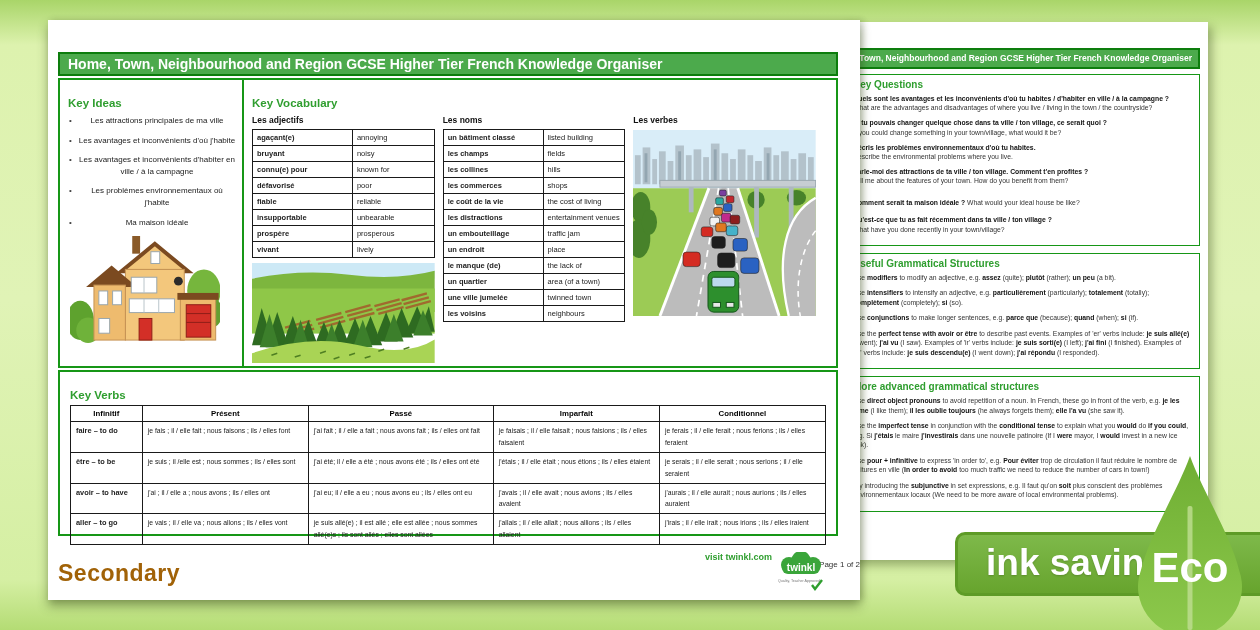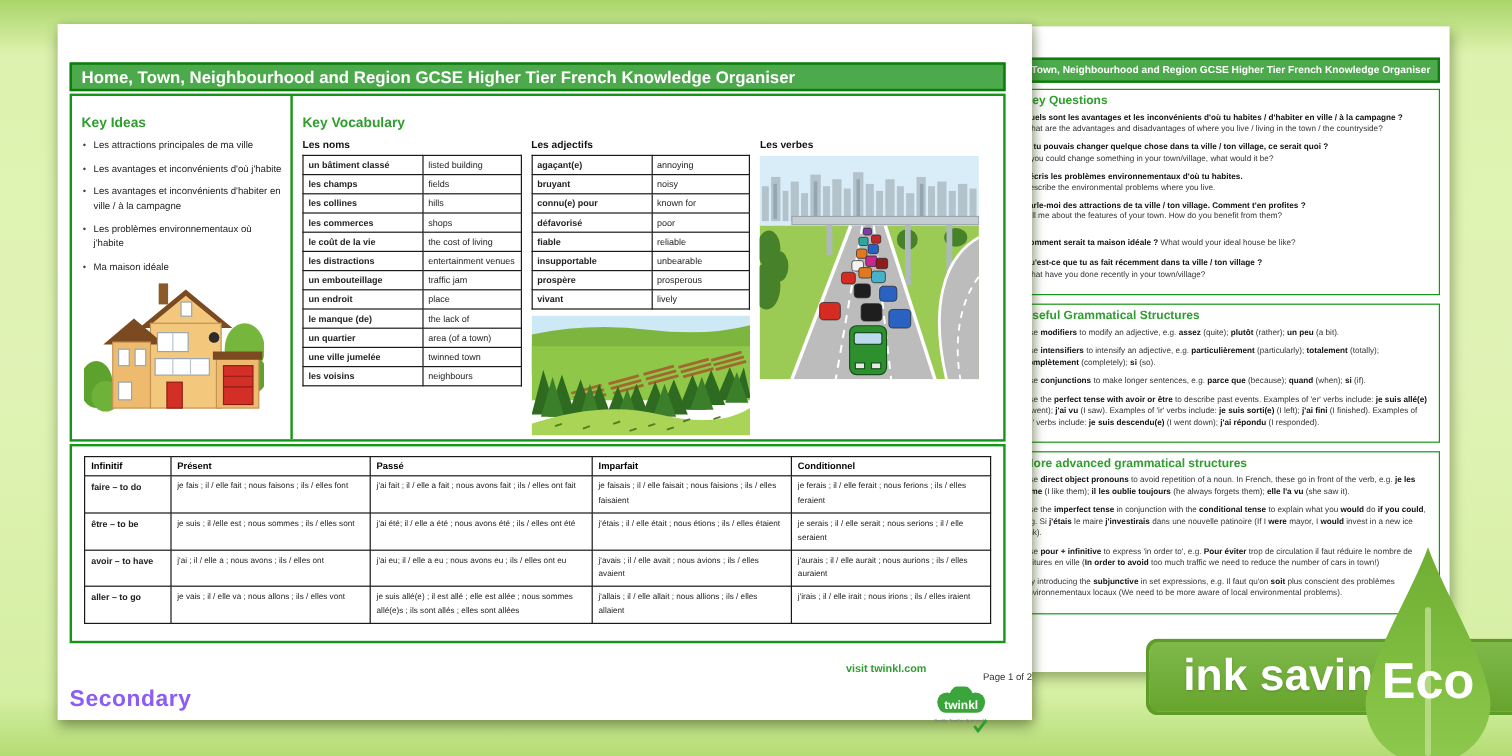--- a/index.html
+++ b/index.html
@@ -17,47 +17,47 @@
     position:absolute;left:10px;right:22px;top:32px;height:20px;
     background:#4caa4c;border:2px solid #0d7d0d;color:#fff;font-weight:bold;
     font-size:14px;line-height:20px;padding:0 0 0 8px;white-space:nowrap;overflow:hidden;
   }
   .main-box{
     position:absolute;left:10px;right:22px;top:58px;height:286px;
     border:2px solid #169616;display:flex;overflow:hidden;
   }
   .ki-col{width:168px;flex:none;border-right:2px solid #169616;padding:5px 6px 0 8px;}
   .sec-heading{color:#2f9e2f;font-weight:bold;font-size:11.5px;margin:12px 0 4px 0;}
-  .ki-list{list-style:none;margin:6px 0 4px 0;padding:0;}
+  .ki-list{list-style:none;margin:6px 0 4px 0;padding:0;text-align:center;}
   .ki-list li{font-size:8px;color:#222;line-height:1.45;margin-bottom:8px;position:relative;padding-left:10px;}
   .ki-list li::before{content:"•";position:absolute;left:1px;top:0;color:#444;}
   .house-wrap{margin:2px 0 0 2px;}
   .vocab-area{flex:1;padding:5px 20px 0 8px;min-width:0;}
   .vocab-cols{display:flex;gap:8px;margin-top:2px;}
   .vocab-col{flex:1;min-width:0;}
   .vocab-label{font-size:8.5px;font-weight:bold;color:#111;margin:2px 0 4px 0;}
   table.vtab{border-collapse:collapse;width:100%;}
   table.vtab td{border:1px solid #1a1a1a;font-size:7.5px;padding:3px 4px;color:#222;}
   table.vtab td.fr{font-weight:bold;width:55%;}
   .illus{display:block;margin-top:5px;}
   
   .kv-box{
     position:absolute;left:10px;right:22px;top:350px;height:166px;
     border:2px solid #169616;padding:5px 10px 0 10px;box-sizing:border-box;
   }
   table.kvtab{border-collapse:collapse;width:100%;margin-top:3px;table-layout:fixed;}
-  table.kvtab th{border:1px solid #1a1a1a;font-size:7.8px;text-align:left;padding:3px 5px;font-weight:bold;}
+  table.kvtab th{border:1px solid #1a1a1a;font-size:7.8px;text-align:center;padding:3px 5px;font-weight:bold;}
   table.kvtab td{border:1px solid #1a1a1a;font-size:6.8px;line-height:1.75;padding:3px 5px;vertical-align:top;color:#222;}
   table.kvtab td.inf{font-weight:bold;font-size:7.4px;}
   .kv-c0{width:9.5%}.kv-c1{width:22%}.kv-c2{width:24.5%}.kv-c3{width:22%}.kv-c4{width:22%}
   
-  .brand{position:absolute;left:10px;top:552px;color:#8b5cf6;font-weight:bold;font-size:19px;letter-spacing:.5px;}
+  .brand{position:absolute;left:10px;top:540px;color:#a16207;font-weight:bold;font-size:23px;letter-spacing:.5px;}
   .pageno{position:absolute;left:0;right:0;top:540px;text-align:right;font-size:8px;color:#333;}
   .visit{position:absolute;right:88px;top:532px;font-size:9px;font-weight:bold;color:#2f9e2f;}
-  .tlogo{position:absolute;right:36px;top:552px;}
+  .tlogo{position:absolute;right:36px;top:532px;}
   
   .page2{
     position:absolute;left:842px;top:22px;width:366px;height:538px;background:#ffffff;
     box-shadow:4px 5px 9px rgba(50,70,20,.4);z-index:1;padding:0;
   }
   .p2-titlebar{
     position:absolute;left:-19px;right:8px;top:26px;height:17px;
     background:#4caa4c;border:2px solid #0d7d0d;color:#fff;font-weight:bold;
     font-size:8.5px;line-height:17px;padding:0 0 0 6px;white-space:nowrap;overflow:hidden;
   }
@@ -181,75 +181,20 @@
           <rect x="29" y="84" width="11" height="15" fill="#fff" stroke="#99a6ad"></rect>
           <circle cx="110" cy="46" r="4.5" fill="#2b2b2b"></circle>
         </svg>
       </div>
     </div>
 
     <div class="vocab-area">
       <div class="sec-heading">Key Vocabulary</div>
       <div class="vocab-cols">
         <div class="vocab-col">
-          <div class="vocab-label">Les noms</div>
-          <table class="vtab">
-              <tbody>
-                <tr>
-                  <td class="fr">un bâtiment classé</td>
-                  <td class="en">listed building</td>
-                </tr>
-                <tr>
-                  <td class="fr">les champs</td>
-                  <td class="en">fields</td>
-                </tr>
-                <tr>
-                  <td class="fr">les collines</td>
-                  <td class="en">hills</td>
-                </tr>
-                <tr>
-                  <td class="fr">les commerces</td>
-                  <td class="en">shops</td>
-                </tr>
-                <tr>
-                  <td class="fr">le coût de la vie</td>
-                  <td class="en">the cost of living</td>
-                </tr>
-                <tr>
-                  <td class="fr">les distractions</td>
-                  <td class="en">entertainment venues</td>
-                </tr>
-                <tr>
-                  <td class="fr">un embouteillage</td>
-                  <td class="en">traffic jam</td>
-                </tr>
-                <tr>
-                  <td class="fr">un endroit</td>
-                  <td class="en">place</td>
-                </tr>
-                <tr>
-                  <td class="fr">le manque (de)</td>
-                  <td class="en">the lack of</td>
-                </tr>
-                <tr>
-                  <td class="fr">un quartier</td>
-                  <td class="en">area (of a town)</td>
-                </tr>
-                <tr>
-                  <td class="fr">une ville jumelée</td>
-                  <td class="en">twinned town</td>
-                </tr>
-                <tr>
-                  <td class="fr">les voisins</td>
-                  <td class="en">neighbours</td>
-                </tr>
-              </tbody>
-            </table>
-        </div>
-        <div class="vocab-col">
           <div class="vocab-label">Les adjectifs</div>
           <table class="vtab">
               <tbody>
                 <tr>
                   <td class="fr">agaçant(e)</td>
                   <td class="en">annoying</td>
                 </tr>
                 <tr>
                   <td class="fr">bruyant</td>
                   <td class="en">noisy</td>
@@ -312,20 +257,75 @@
               <polygon points="72,90 82,62 92,90"></polygon>
                 <polygon points="104,86 114,58 124,86"></polygon>
               <polygon points="136,80 146,52 156,80"></polygon>
                 <polygon points="166,74 176,48 186,74"></polygon>
             </g>
             <path d="M0,102 L0,92 Q60,72 110,84 T188,78 L188,102 Z" fill="#a9d455"></path>
             <g stroke="#4f7f22" stroke-width="1.6">
               <path d="M20,94 l6,-2 M44,96 l6,-2 M70,92 l6,-2 M100,94 l6,-2 M130,90 l6,-2 M156,88 l6,-2 M84,98 l6,-2 M116,97 l6,-2"></path>
             </g>
           </svg>
+        </div>
+        <div class="vocab-col">
+          <div class="vocab-label">Les noms</div>
+          <table class="vtab">
+              <tbody>
+                <tr>
+                  <td class="fr">un bâtiment classé</td>
+                  <td class="en">listed building</td>
+                </tr>
+                <tr>
+                  <td class="fr">les champs</td>
+                  <td class="en">fields</td>
+                </tr>
+                <tr>
+                  <td class="fr">les collines</td>
+                  <td class="en">hills</td>
+                </tr>
+                <tr>
+                  <td class="fr">les commerces</td>
+                  <td class="en">shops</td>
+                </tr>
+                <tr>
+                  <td class="fr">le coût de la vie</td>
+                  <td class="en">the cost of living</td>
+                </tr>
+                <tr>
+                  <td class="fr">les distractions</td>
+                  <td class="en">entertainment venues</td>
+                </tr>
+                <tr>
+                  <td class="fr">un embouteillage</td>
+                  <td class="en">traffic jam</td>
+                </tr>
+                <tr>
+                  <td class="fr">un endroit</td>
+                  <td class="en">place</td>
+                </tr>
+                <tr>
+                  <td class="fr">le manque (de)</td>
+                  <td class="en">the lack of</td>
+                </tr>
+                <tr>
+                  <td class="fr">un quartier</td>
+                  <td class="en">area (of a town)</td>
+                </tr>
+                <tr>
+                  <td class="fr">une ville jumelée</td>
+                  <td class="en">twinned town</td>
+                </tr>
+                <tr>
+                  <td class="fr">les voisins</td>
+                  <td class="en">neighbours</td>
+                </tr>
+              </tbody>
+            </table>
         </div>
         <div class="vocab-col">
           <div class="vocab-label">Les verbes</div>
 
           <svg class="illus" width="100%" height="186" viewBox="0 0 190 192" preserveAspectRatio="none">
             <rect width="190" height="62" fill="#d9edf8"></rect>
             <g fill="#b3c2cb">
               <rect x="2" y="26" width="6" height="30"></rect>
                 <rect x="10" y="18" width="8" height="38"></rect>
               <rect x="20" y="30" width="5" height="26"></rect>
@@ -402,20 +402,21 @@
               <rect x="83" y="178" width="8" height="5" fill="#e8e8e8"></rect>
               <rect x="97" y="178" width="8" height="5" fill="#e8e8e8"></rect>
             </g>
           </svg>
         </div>
       </div>
     </div>
   </div>
 
   <div class="kv-box">
+    <div class="sec-heading">Key Verbs</div>
     <table class="kvtab">
       <colgroup>
           <col class="kv-c0">
           <col class="kv-c1">
           <col class="kv-c2">
           <col class="kv-c3">
           <col class="kv-c4">
         </colgroup>
       <thead>
           <tr>

